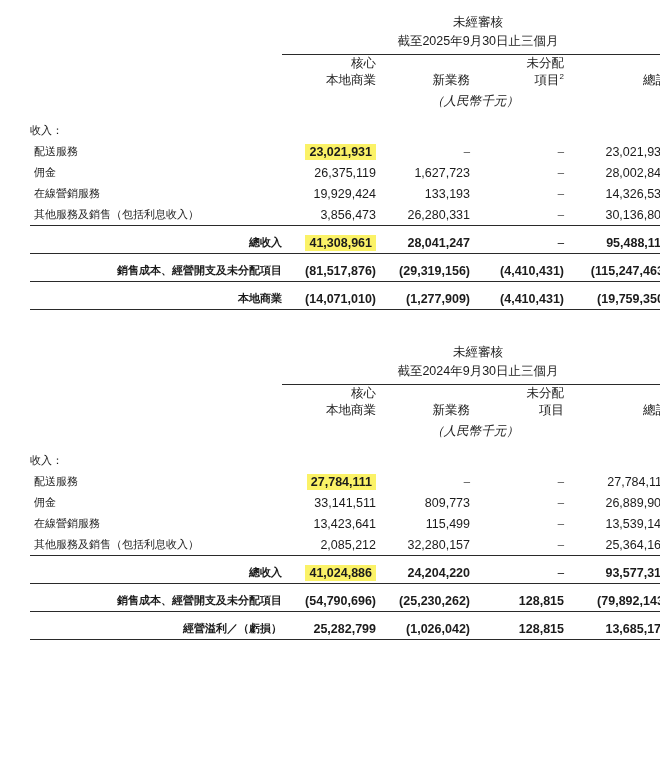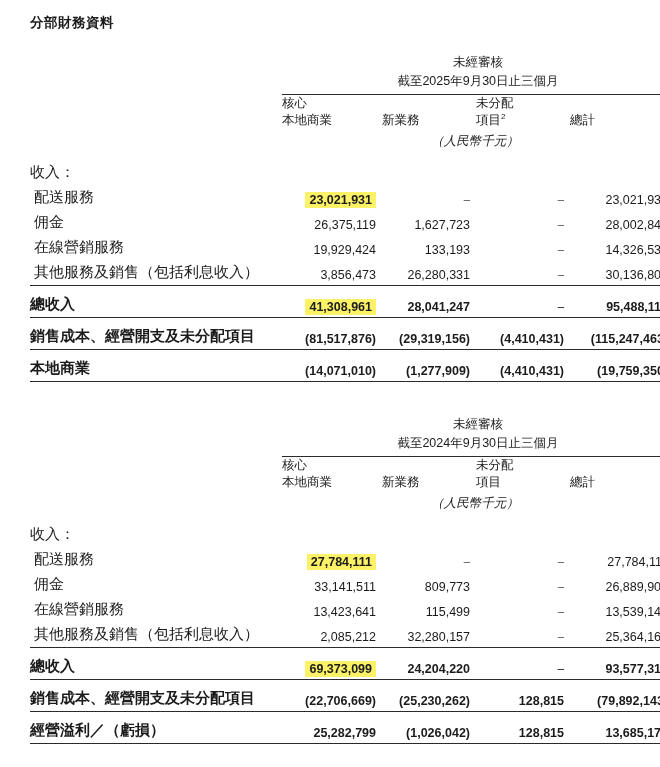--- a/index.html
+++ b/index.html
@@ -44,49 +44,49 @@
   col.c4   { width: 104px; }
 
   td, th {
     padding: 0;
     vertical-align: bottom;
     font-weight: normal;
   }
   .lab {
     text-align: left;
     font-family: "Liberation Sans", sans-serif;
-    font-size: 15px;
+    font-size: 11px;
     white-space: nowrap;
     padding: 3px 0 3px 0;
     margin-top: 18px;
   }
   .lab.indent { padding-left: 4px; }
   .num {
     text-align: right;
     font-family: "Liberation Sans", sans-serif;
     font-size: 12.5px;
     padding: 3px 6px 3px 0;
     white-space: nowrap;
   }
   .bold, .bold .num { font-weight: bold; }
-  tr.bold .num, tr.bold .lab { font-weight: bold; }
+  tr.bold .num, tr.bold .lab { font-weight: bold; text-align: right; }
   .hdr-unaudited {
     text-align: center;
     font-family: "Liberation Sans", sans-serif;
     font-size: 12.5px;
     padding-bottom: 2px;
   }
   .hdr-period {
     text-align: center;
     font-family: "Liberation Sans", sans-serif;
     font-size: 12.5px;
     padding-bottom: 4px;
   }
   .hdr-col {
-    text-align: left;
+    text-align: right;
     font-family: "Liberation Sans", sans-serif;
     font-size: 12.5px;
     line-height: 1.35;
     padding-right: 6px;
     padding-bottom: 2px;
   }
   .currency {
     text-align: center;
     font-family: "Liberation Serif", serif;
     font-style: italic;
@@ -110,21 +110,20 @@
     font-weight: bold;
   }
   sup { font-size: 8px; vertical-align: super; }
   .dash { font-family: "Liberation Serif", serif; }
 </style>
 </head>
 <body>
 
 <div class="page">
 
-  <div class="doc-title">分部財務資料</div>
 
   <table class="fin">
     <colgroup>
       <col class="lbl">
         <col class="c1">
         <col class="c2">
         <col class="c3">
         <col class="c4">
     </colgroup>
     <tbody>
@@ -339,37 +338,37 @@
       <tr class="spacer-sm rule-top">
         <td></td>
           <td></td>
           <td></td>
           <td></td>
           <td></td>
       </tr>
 
       <tr class="bold">
         <td class="lab">總收入</td>
-        <td class="num"><span class="hl">69,373,099</span></td>
+        <td class="num"><span class="hl">41,024,886</span></td>
         <td class="num">24,204,220</td>
         <td class="num dash">–</td>
         <td class="num">93,577,319</td>
       </tr>
 
       <tr class="spacer-sm rule-top">
         <td></td>
           <td></td>
           <td></td>
           <td></td>
           <td></td>
       </tr>
 
       <tr class="bold">
         <td class="lab">銷售成本、經營開支及未分配項目</td>
-        <td class="num">(22,706,669)</td>
+        <td class="num">(54,790,696)</td>
         <td class="num">(25,230,262)</td>
         <td class="num">128,815</td>
         <td class="num">(79,892,143)</td>
       </tr>
 
       <tr class="spacer-sm rule-top">
         <td></td>
           <td></td>
           <td></td>
           <td></td>

